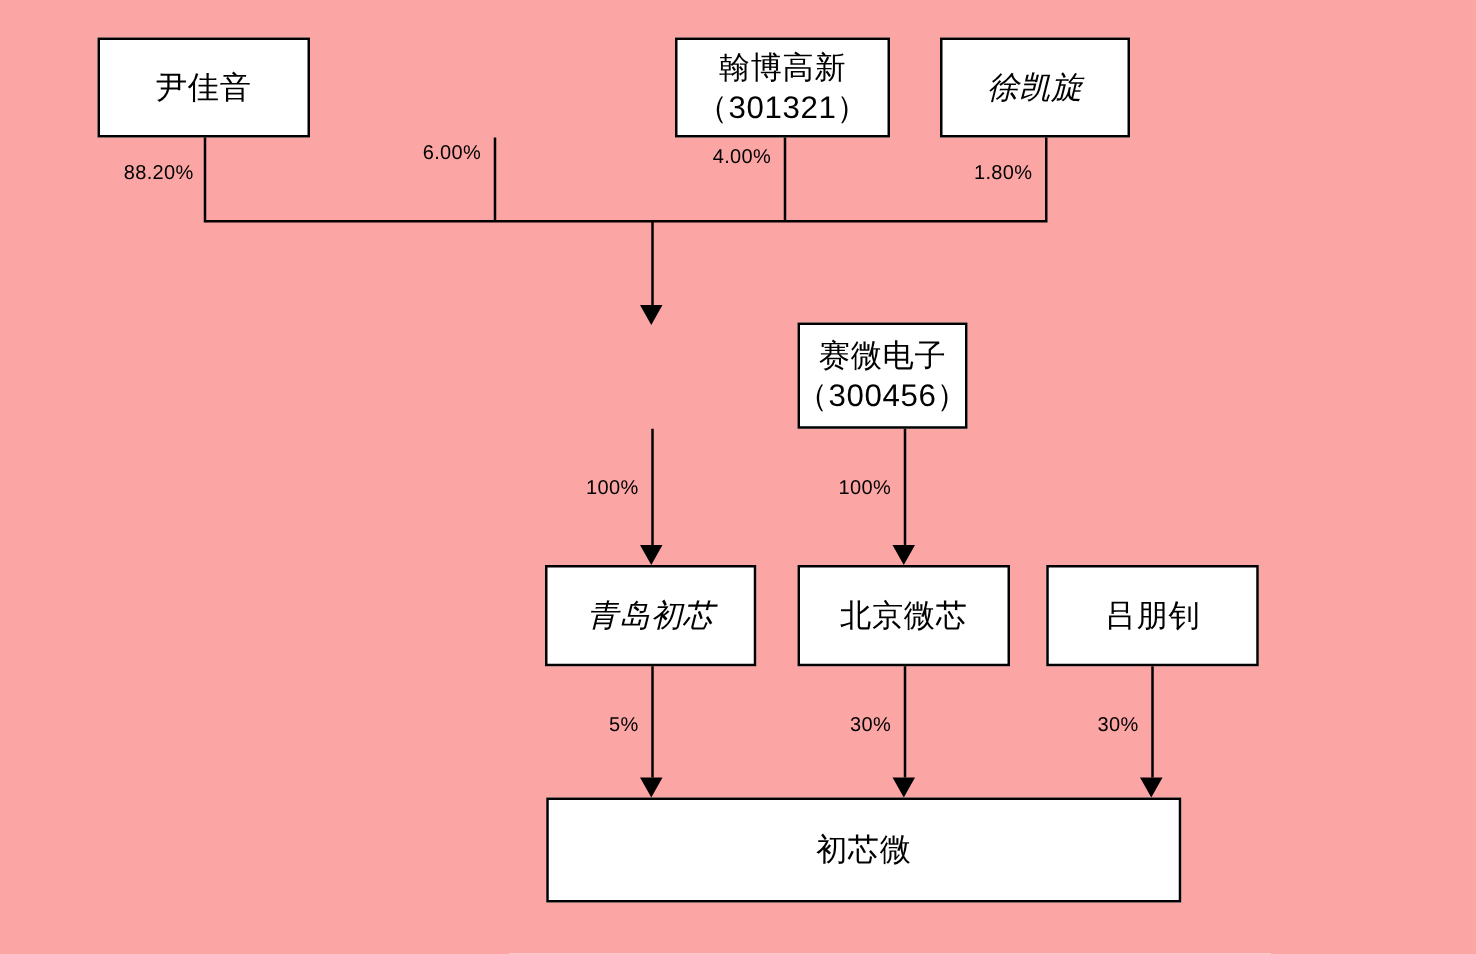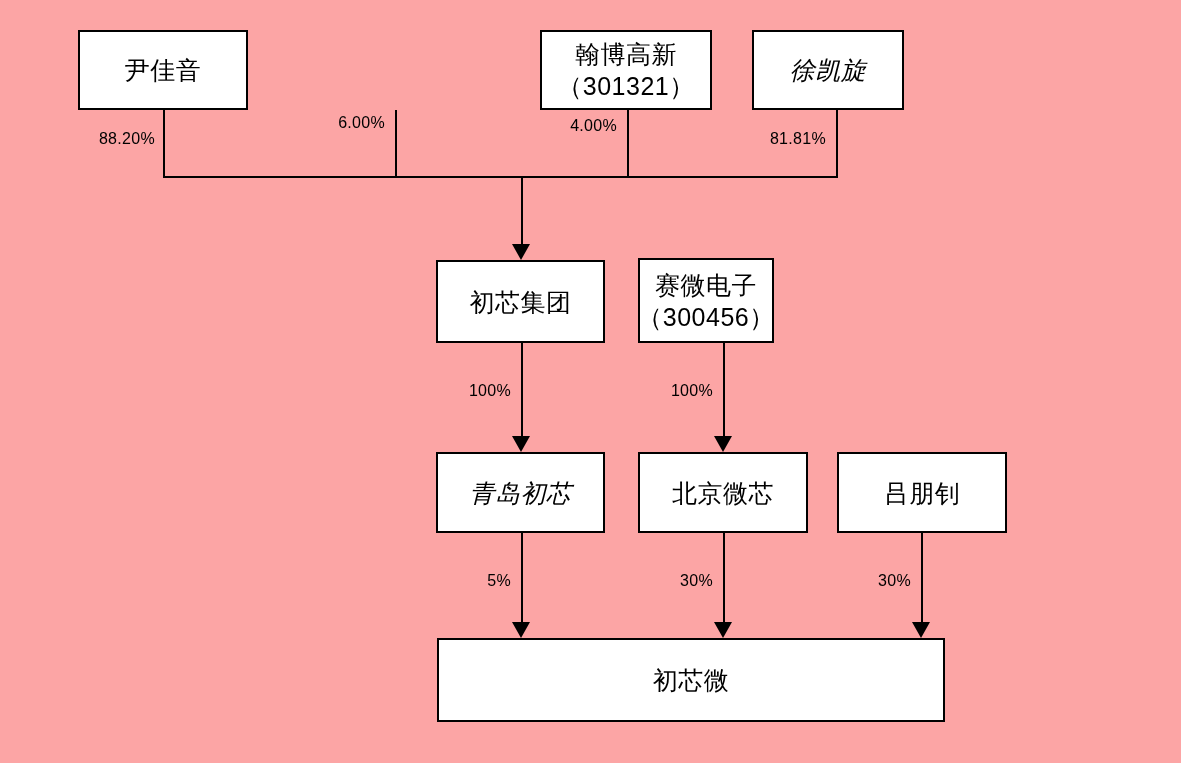--- a/index.html
+++ b/index.html
@@ -83,26 +83,25 @@
   <div class="vline" style="left:163px; top:110px; height:66px;"></div>
   <div class="vline" style="left:395px; top:110px; height:66px;"></div>
   <div class="vline" style="left:627px; top:110px; height:66px;"></div>
   <div class="vline" style="left:836px; top:110px; height:66px;"></div>
 
   <div class="hline" style="left:163px; top:176px; width:675px;"></div>
 
   <div class="pct right-aligned" style="left:33px; top:131px; width:122px;">88.20%</div>
   <div class="pct right-aligned" style="left:265px; top:115px; width:120px;">6.00%</div>
   <div class="pct right-aligned" style="left:497px; top:118px; width:120px;">4.00%</div>
-  <div class="pct right-aligned" style="left:706px; top:131px; width:120px;">81.81%</div>
+  <div class="pct right-aligned" style="left:706px; top:131px; width:120px;">1.80%</div>
 
   <div class="vline" style="left:521px; top:176px; height:68px;"></div>
   <div class="arrowhead" style="left:512px; top:244px;"></div>
 
-  <div class="node" style="left:436px; top:260px; width:169px; height:83px;">初芯集团</div>
 
   <div class="node" style="left:638px; top:258px; width:136px; height:85px;">赛微电子
 （300456）</div>
 
   <div class="vline" style="left:521px; top:343px; width:0; height:93px;"></div>
   <div class="arrowhead" style="left:512px; top:436px;"></div>
   <div class="pct right-aligned" style="left:393px; top:383px; width:118px;">100%</div>
 
   <div class="vline" style="left:723px; top:343px; width:0; height:93px;"></div>
   <div class="arrowhead" style="left:714px; top:436px;"></div>

